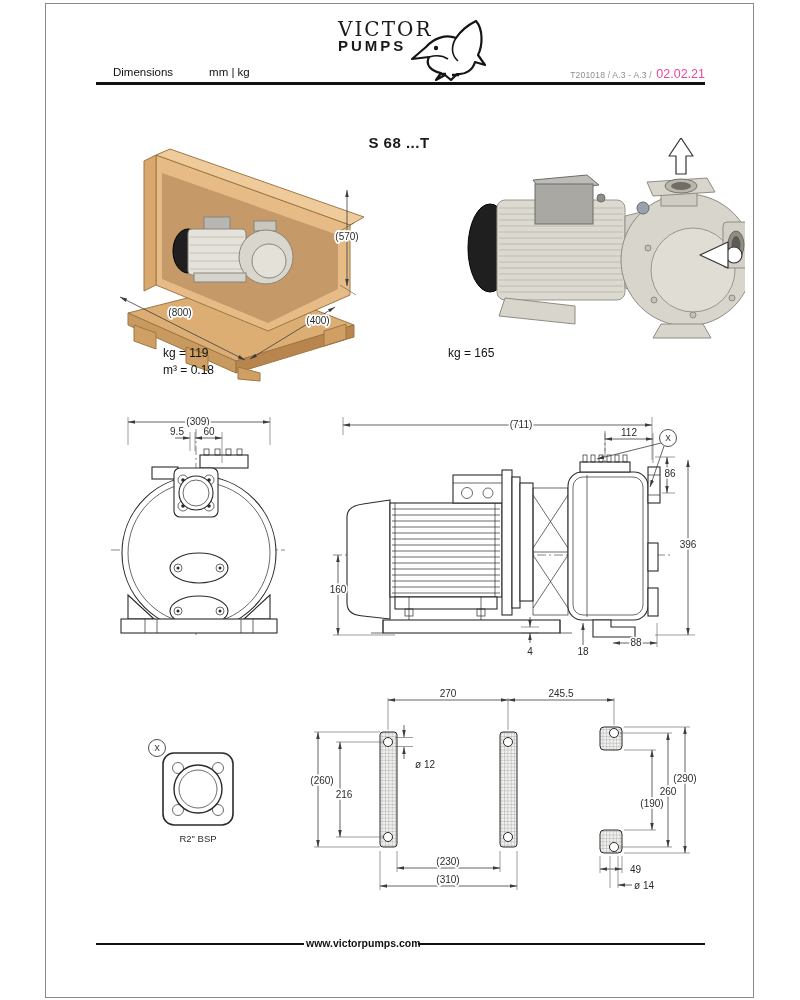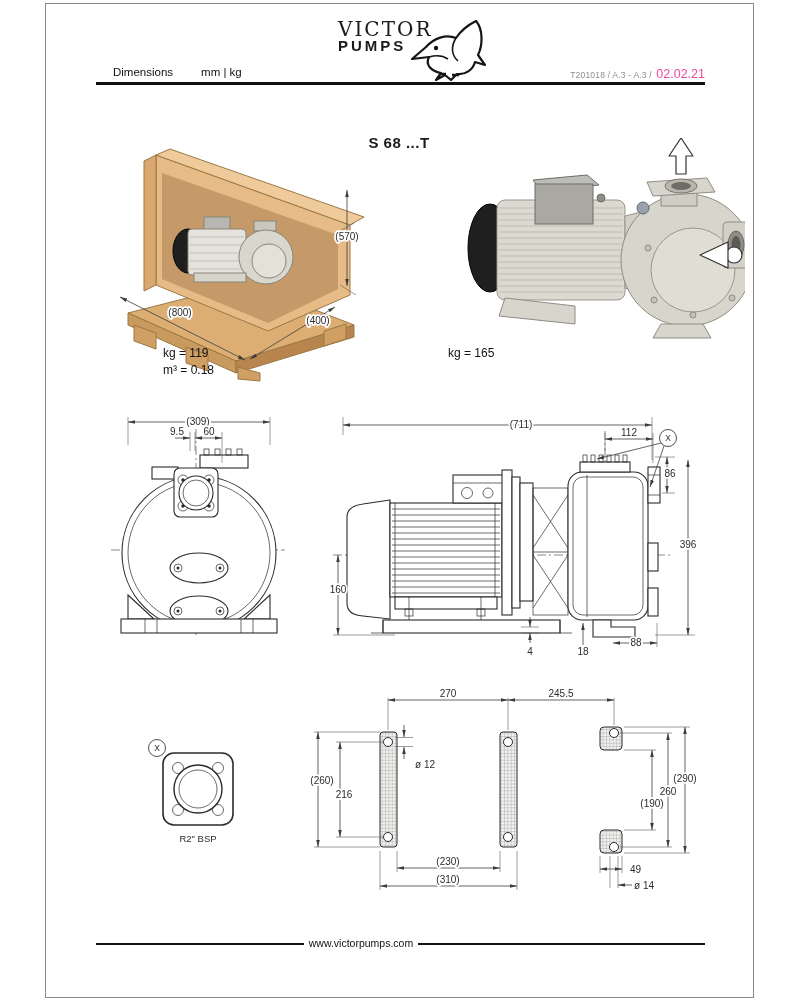--- a/index.html
+++ b/index.html
@@ -1,21 +1,21 @@
 <!DOCTYPE html>
 <html><head>
 <meta charset="utf-8">
 <style>
   html,body{margin:0;padding:0;background:#fff;}
   body{width:800px;height:1000px;position:relative;font-family:"Liberation Sans",sans-serif;color:#1a1a1a;overflow:hidden;}
   .abs{position:absolute;}
   #page-frame{left:45px;top:3px;width:707px;height:993px;border:1px solid #8a8a8a;}
   
   #hdr-left{left:113px;top:66px;font-size:11.5px;color:#111;}
-  #hdr-left b{font-weight:normal;margin-left:28px;}
+  #hdr-left b{font-weight:normal;margin-left:36px;}
   #hdr-rule{left:96px;top:82px;width:609px;height:2.5px;background:#111;}
   #hdr-right{left:0;top:64px;width:705px;text-align:right;}
   #hdr-right .ref{font-size:8.5px;color:#8d8d8d;letter-spacing:.2px;margin-top:44px;}
   #hdr-right .date{font-size:12.5px;font-weight:normal;color:#ec4899;}
   #logo{left:338px;top:20px;width:150px;height:62px;}
   #logo .t1{font-family:"DejaVu Serif",serif;font-weight:normal;font-size:20px;letter-spacing:2px;line-height:18px;}
   #logo .t2{font-family:Liberation Sans, sans-serif;font-weight:bold;font-size:15px;letter-spacing:3px;line-height:15px;}
   #logo svg{position:absolute;left:68px;top:-3px;}
   
   #doc-title{left:45px;top:107px;width:708px;text-align:center;font-size:15px;font-weight:bold;letter-spacing:.5px;margin-top:27px;}
@@ -27,21 +27,21 @@
   .dim{stroke:#3c3c3c;stroke-width:.8;fill:none;}
   .ext{stroke:#5a5a5a;stroke-width:.6;fill:none;}
   .ln{stroke:#2b2b2b;stroke-width:1.1;fill:#fff;}
   .ln2{stroke:#2b2b2b;stroke-width:.7;fill:none;}
   .cl{stroke:#555;stroke-width:.7;fill:none;stroke-dasharray:9 3 2 3;}
   .bal{stroke:#3c3c3c;stroke-width:.9;fill:#fff;}
   .balt{font-size:8.5px;fill:#2b2b2b;text-anchor:middle;}
   
   #ftr-l{left:96px;top:943px;width:208px;height:2px;background:#111;}
   #ftr-r{left:418px;top:943px;width:287px;height:2px;background:#111;}
-  #ftr-t{left:306px;top:937px;width:110px;text-align:center;font-size:10.5px;font-weight:normal;color:#111;}
+  #ftr-t{left:306px;top:937px;width:110px;text-align:center;font-size:10.5px;font-weight:bold;color:#111;}
 </style>
 </head>
 <body>
 
 <svg width="0" height="0" style="position:absolute">
   <defs>
     <marker id="aE" viewBox="0 0 10 6" refX="9" refY="3" markerWidth="10" markerHeight="6" orient="auto-start-reverse">
       <path d="M0,0.7 L9,3 L0,5.3 Z" fill="#3c3c3c"></path>
     </marker>
     <pattern id="hatch" width="3.4" height="3.4" patternUnits="userSpaceOnUse">

